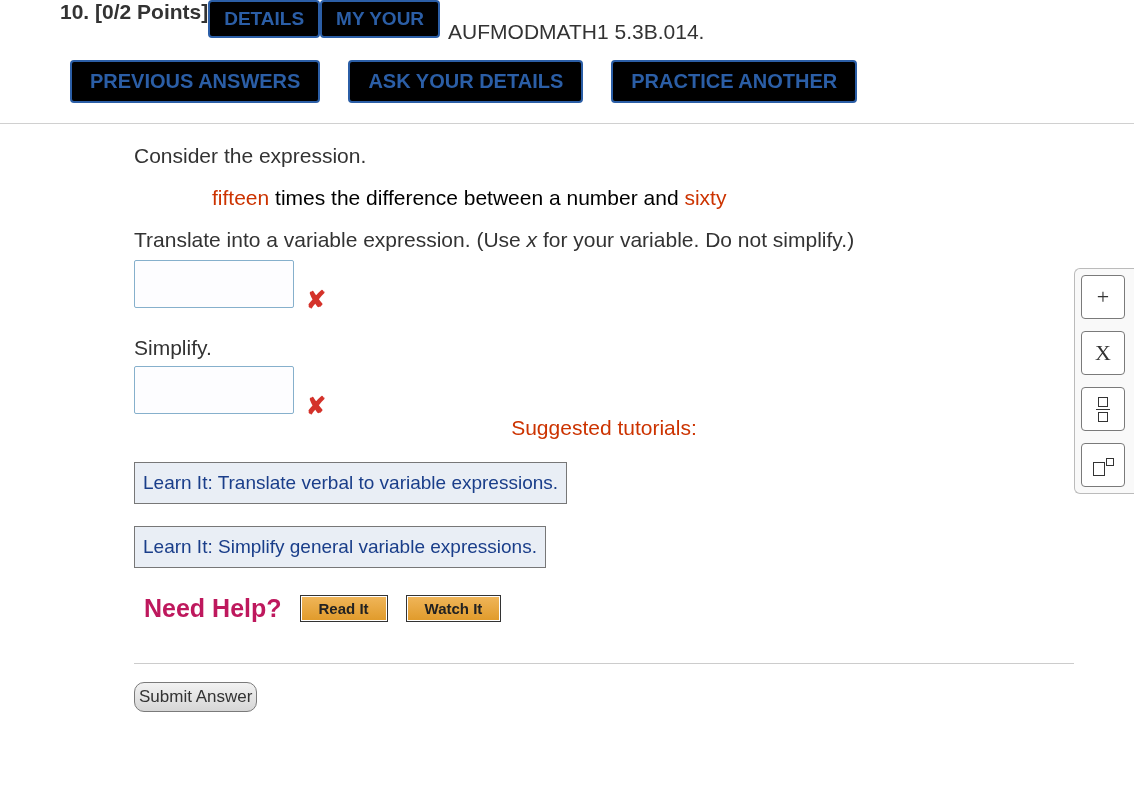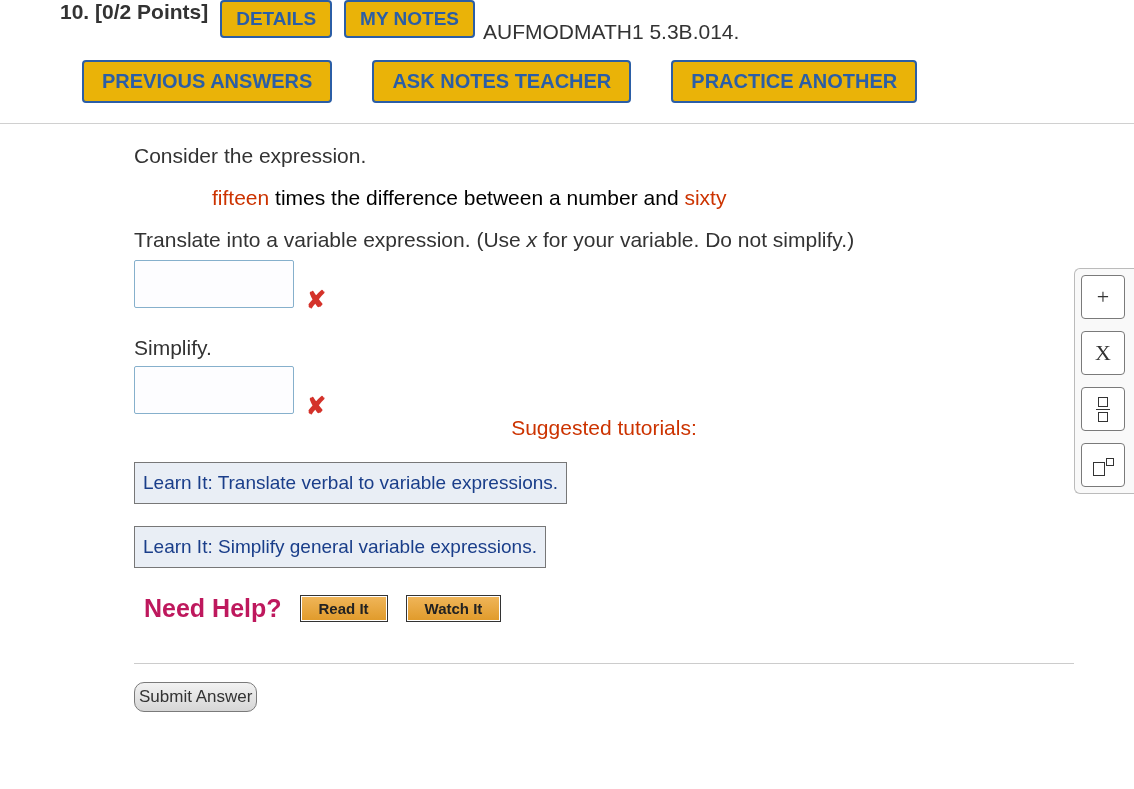--- a/index.html
+++ b/index.html
@@ -27,24 +27,23 @@
     font-size: 21px;
     font-weight: bold;
     color: #333;
   }
   .outline-btn {
     border: 2px solid #2b5ea6;
     color: #2b5ea6;
     font-weight: bold;
     font-size: 20px;
     padding: 8px 18px;
-    background: #eab308;
+    background: #000000;
     border-radius: 4px;
     white-space: nowrap;
-    margin-left: 12px;
   }
   .outline-btn.top {
     font-size: 19px;
     padding: 6px 14px;
   }
   .code {
     font-size: 21px;
     font-weight: normal;
     color: #333;
     margin-left: 8px;
@@ -191,26 +190,26 @@
   .exp-box .base { width:12px;height:14px;border:1px solid #333;display:inline-block;position:relative;top:4px;}
   .exp-box .sup { width:8px;height:8px;border:1px solid #333;display:inline-block;position:relative;top:-6px;left:1px;}
 </style>
 </head>
 <body>
 
 <div class="header-area">
   <div class="top-row">
     <span class="question-num">10. [0/2 Points]</span>
     <span class="outline-btn top">DETAILS</span>
-    <span class="outline-btn top">MY NOTES</span>
+    <span class="outline-btn top">MY YOUR</span>
     <span class="code">AUFMODMATH1 5.3B.014.</span>
   </div>
   <div class="btn-row">
     <span class="outline-btn">PREVIOUS ANSWERS</span>
-    <span class="outline-btn">ASK NOTES TEACHER</span>
+    <span class="outline-btn">ASK YOUR DETAILS</span>
     <span class="outline-btn">PRACTICE ANOTHER</span>
   </div>
 </div>
 
 <div class="content">
   <div class="line">Consider the expression.</div>
 
   <div class="problem-text">
     <span class="red">fifteen</span><span> times the difference between a number and </span><span class="red">sixty</span>
   </div>

